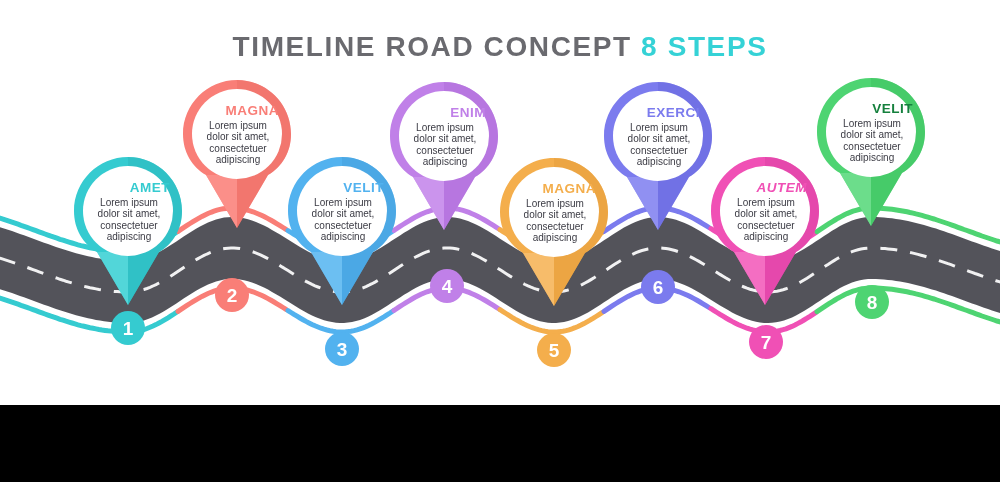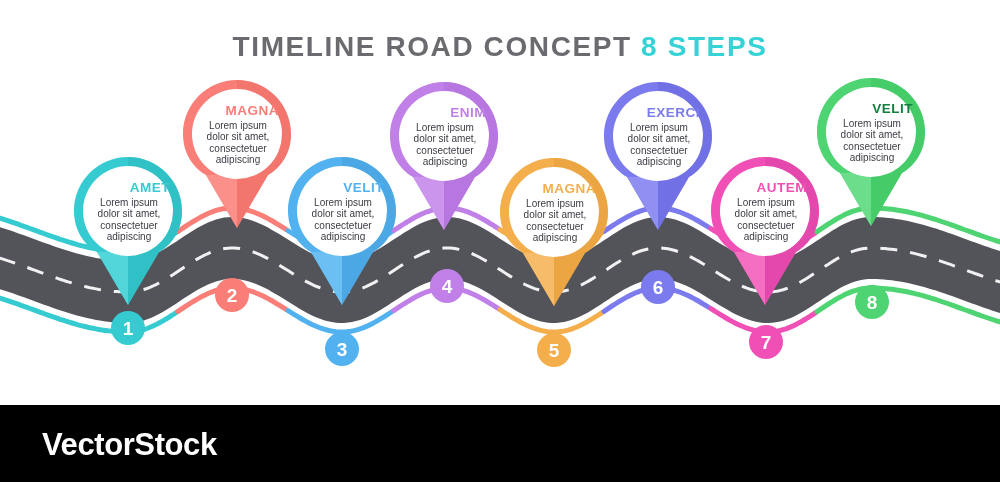--- a/index.html
+++ b/index.html
@@ -242,21 +242,21 @@
         </div>
       </div>
       <div class="pin" style="left: 711px; top: 157px;">
         <svg class="pin-svg" viewBox="0 0 108 148">
           <path d="M54 0 C24.2 0 0 24.2 0 54 C0 72 9 87 23 95 L54 148 L85 95 C99 87 108 72 108 54 C108 24.2 83.8 0 54 0 Z" fill="#f050b5"></path>
           <path d="M54 0 C83.8 0 108 24.2 108 54 C108 72 99 87 85 95 L54 148 Z" fill="#dd41a4" opacity="0.55"></path>
           <path d="M23 95 L54 148 L54 95 Z" fill="#f57ac8" opacity="0.7"></path>
           <circle cx="54" cy="54" r="45" fill="#ffffff"></circle>
         </svg>
         <div class="pin-content">
-          <div class="pin-title" style="color: rgb(240, 80, 181);">AUTEM</div>
+          <div class="pin-title" style="color: rgb(240, 80, 181); font-style: italic;">AUTEM</div>
           <div class="pin-body">Lorem ipsum dolor sit amet, consectetuer adipiscing</div>
         </div>
       </div>
       <div class="pin" style="left: 817px; top: 78px;">
         <svg class="pin-svg" viewBox="0 0 108 148">
           <path d="M54 0 C24.2 0 0 24.2 0 54 C0 72 9 87 23 95 L54 148 L85 95 C99 87 108 72 108 54 C108 24.2 83.8 0 54 0 Z" fill="#4ed472"></path>
           <path d="M54 0 C83.8 0 108 24.2 108 54 C108 72 99 87 85 95 L54 148 Z" fill="#3fc263" opacity="0.55"></path>
           <path d="M23 95 L54 148 L54 95 Z" fill="#79e195" opacity="0.7"></path>
           <circle cx="54" cy="54" r="45" fill="#ffffff"></circle>
         </svg>
@@ -271,16 +271,15 @@
       <div class="step-num" style="left: 215px; top: 278px; background: rgb(249, 126, 119);">2</div>
       <div class="step-num" style="left: 325px; top: 332px; background: rgb(82, 178, 239);">3</div>
       <div class="step-num" style="left: 430px; top: 269px; background: rgb(192, 128, 232);">4</div>
       <div class="step-num" style="left: 537px; top: 333px; background: rgb(244, 174, 76);">5</div>
       <div class="step-num" style="left: 641px; top: 270px; background: rgb(123, 123, 238);">6</div>
       <div class="step-num" style="left: 749px; top: 325px; background: rgb(240, 80, 181);">7</div>
       <div class="step-num" style="left: 855px; top: 285px; background: rgb(78, 212, 114);">8</div>
     </div>
 
   <div id="footer">
-    <div class="footer-brand">VectorStock</div>
   </div>
 
 </div>
 
 </body></html>

